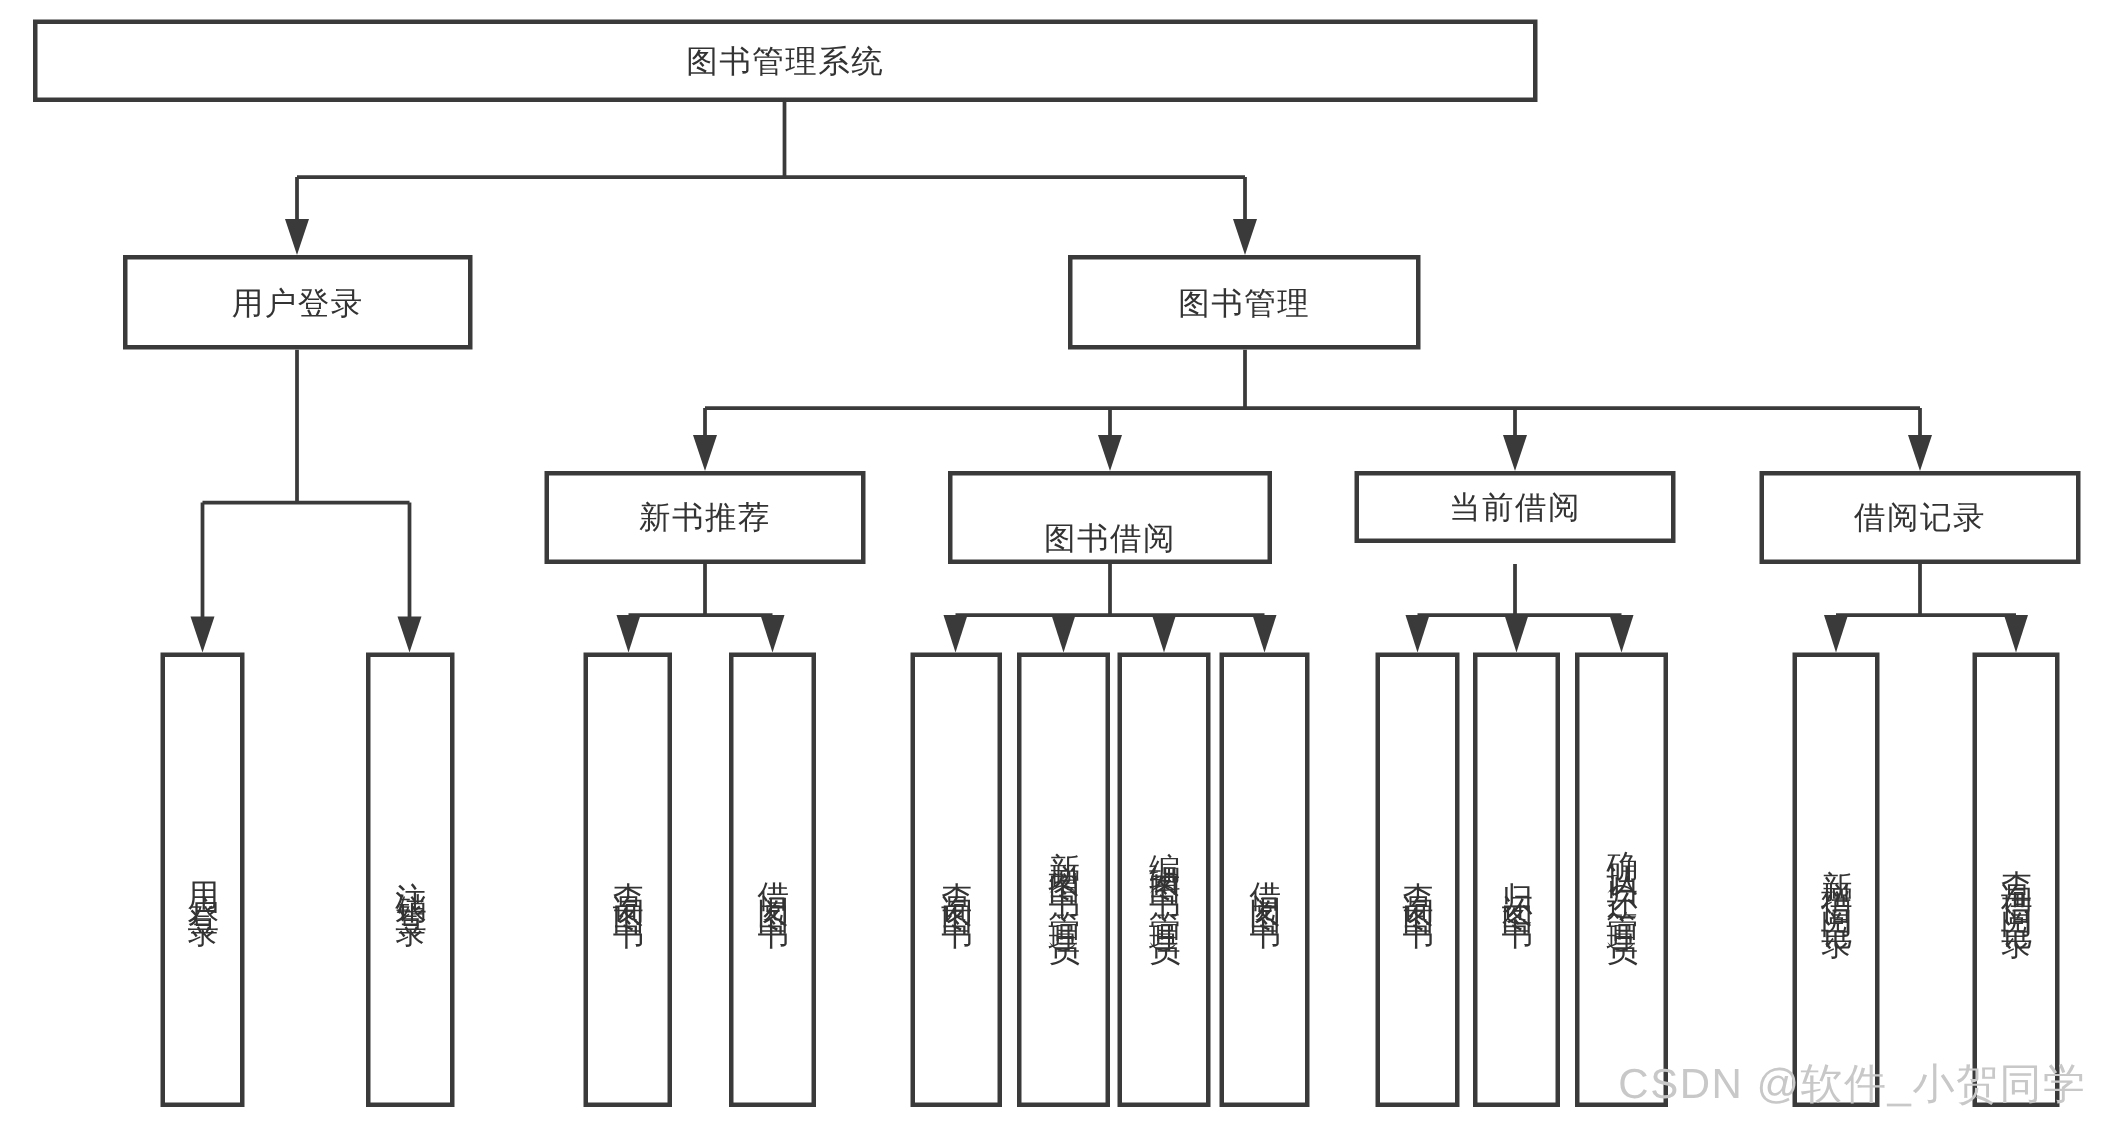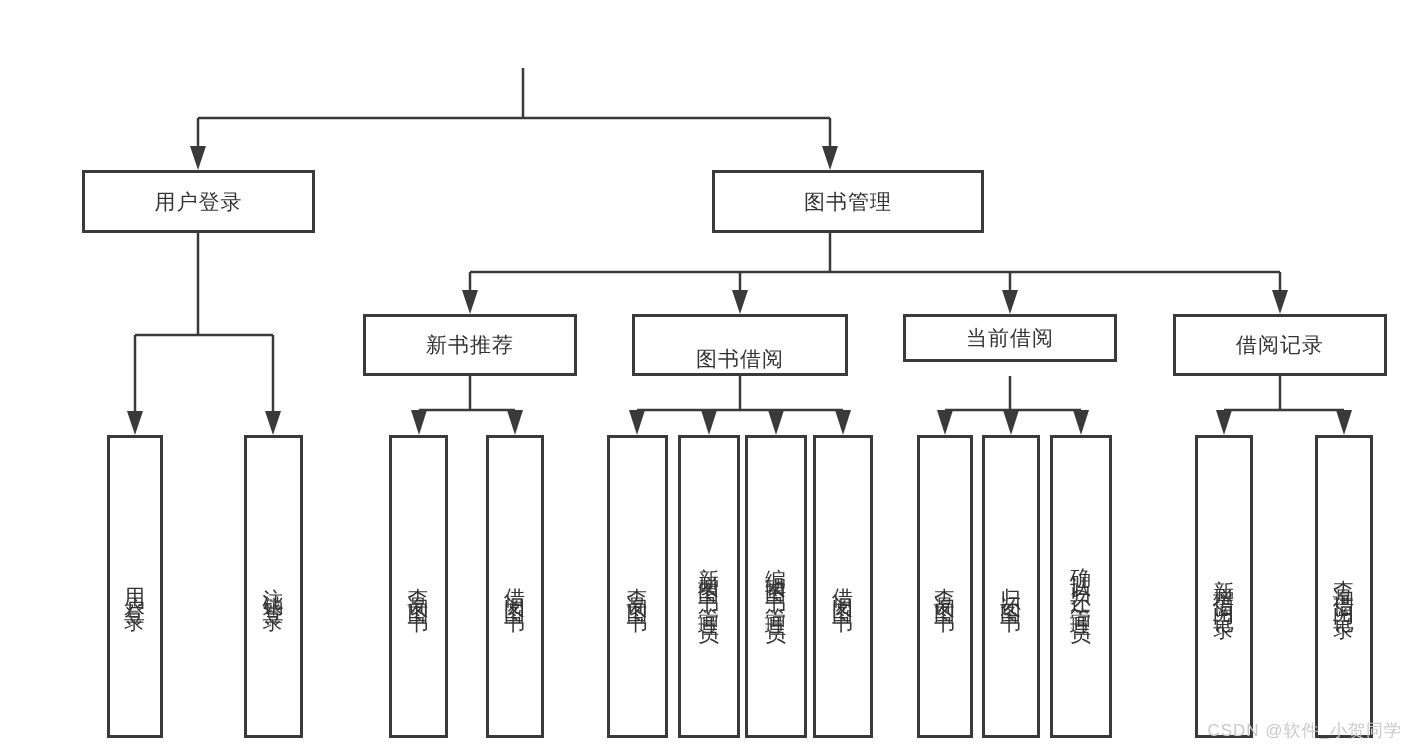--- a/index.html
+++ b/index.html
@@ -23,22 +23,22 @@
   .vtext {
     writing-mode:vertical-rl;
     text-orientation:mixed;
     font-size:21px;
     letter-spacing:8px;
     color:#333333;
     line-height:1;
   }
   .watermark {
     position:absolute;
-    right:3px; bottom:5px;
-    font-size:17px;
+    right:14px; bottom:5px;
+    font-size:28px;
     color:#c8c8c8;
     letter-spacing:1px;
     white-space:nowrap;
   }
 </style>
 </head>
 <body>
 
 <div class="stage">
 
@@ -97,25 +97,28 @@
 
       <polygon points="937,410 953,410 945,435"></polygon>
       <polygon points="1003,410 1019,410 1011,435"></polygon>
       <polygon points="1073,410 1089,410 1081,435"></polygon>
 
       <polygon points="1216,410 1232,410 1224,435"></polygon>
       <polygon points="1336,410 1352,410 1344,435"></polygon>
     </g>
   </svg>
 
+  <div class="node" style="left:22px;top:13px;width:1003px;height:55px;">
+    <span class="hlabel">图书管理系统</span>
+  </div>
 
   <div class="node" style="left:82px;top:170px;width:233px;height:63px;">
     <span class="hlabel">用户登录</span>
   </div>
-  <div class="node" style="left:712px;top:170px;width:272px;height:63px;">
+  <div class="node" style="left:712px;top:170px;width:235px;height:63px;">
     <span class="hlabel">图书管理</span>
   </div>
 
   <div class="node" style="left:363px;top:314px;width:214px;height:62px;align-items:center;">
     <span class="hlabel">新书推荐</span>
   </div>
   <div class="node" style="left:632px;top:314px;width:216px;height:62px;align-items:flex-end;">
     <span class="hlabel">图书借阅</span>
   </div>
   <div class="node" style="left:903px;top:314px;width:214px;height:48px;">

